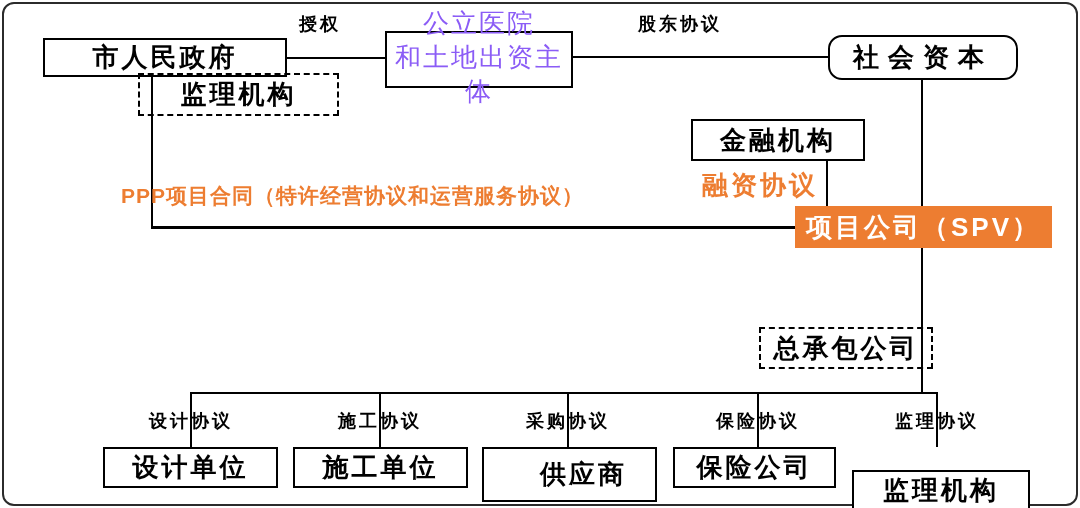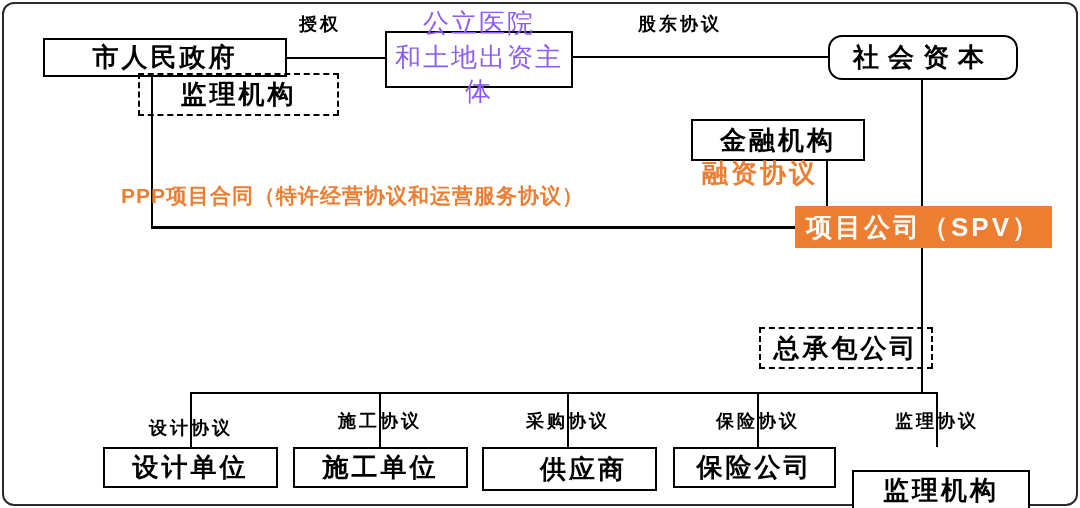--- a/index.html
+++ b/index.html
@@ -74,27 +74,27 @@
   <div class="node dashed" style="left:138px;top:73px;width:201px;height:43px;">监理机构</div>
 
   <div class="node" style="left:691px;top:119px;width:174px;height:42px;">金融机构</div>
 
   <div class="node orange" style="left:795px;top:206px;width:257px;height:42px;">项目公司（SPV）</div>
 
   <div class="node dashed" style="left:759px;top:327px;width:174px;height:42px;">总承包公司</div>
 
   <div class="node" style="left:103px;top:447px;width:175px;height:41px;">设计单位</div>
   <div class="node" style="left:293px;top:447px;width:175px;height:41px;">施工单位</div>
-  <div class="node" style="left:482px;top:447px;width:175px;height:44px;padding-left:28px;">供应商</div>
+  <div class="node" style="left:482px;top:447px;width:175px;height:55px;padding-left:28px;">供应商</div>
   <div class="node" style="left:673px;top:447px;width:163px;height:41px;">保险公司</div>
   <div class="node" style="left:852px;top:470px;width:178px;height:41px;">监理机构</div>
 
   <div class="lbl" style="left:270px;top:12px;width:100px;">授权</div>
   <div class="lbl" style="left:580px;top:12px;width:200px;">股东协议</div>
-  <div class="lbl orange-text" style="left:660px;top:156px;width:200px;font-size:26px;">融资协议</div>
+  <div class="lbl orange-text" style="left:660px;top:168px;width:200px;font-size:26px;">融资协议</div>
   <div class="ppp-label">PPP项目合同（特许经营协议和运营服务协议）</div>
-  <div class="lbl" style="left:101px;top:409px;width:180px;margin-top:7px;">设计协议</div>
+  <div class="lbl" style="left:101px;top:409px;width:180px;">设计协议</div>
   <div class="lbl" style="left:290px;top:409px;width:180px;">施工协议</div>
   <div class="lbl" style="left:478px;top:409px;width:180px;">采购协议</div>
   <div class="lbl" style="left:668px;top:409px;width:180px;">保险协议</div>
   <div class="lbl" style="left:847px;top:409px;width:180px;">监理协议</div>
 
 </div>
 
 </body></html>

